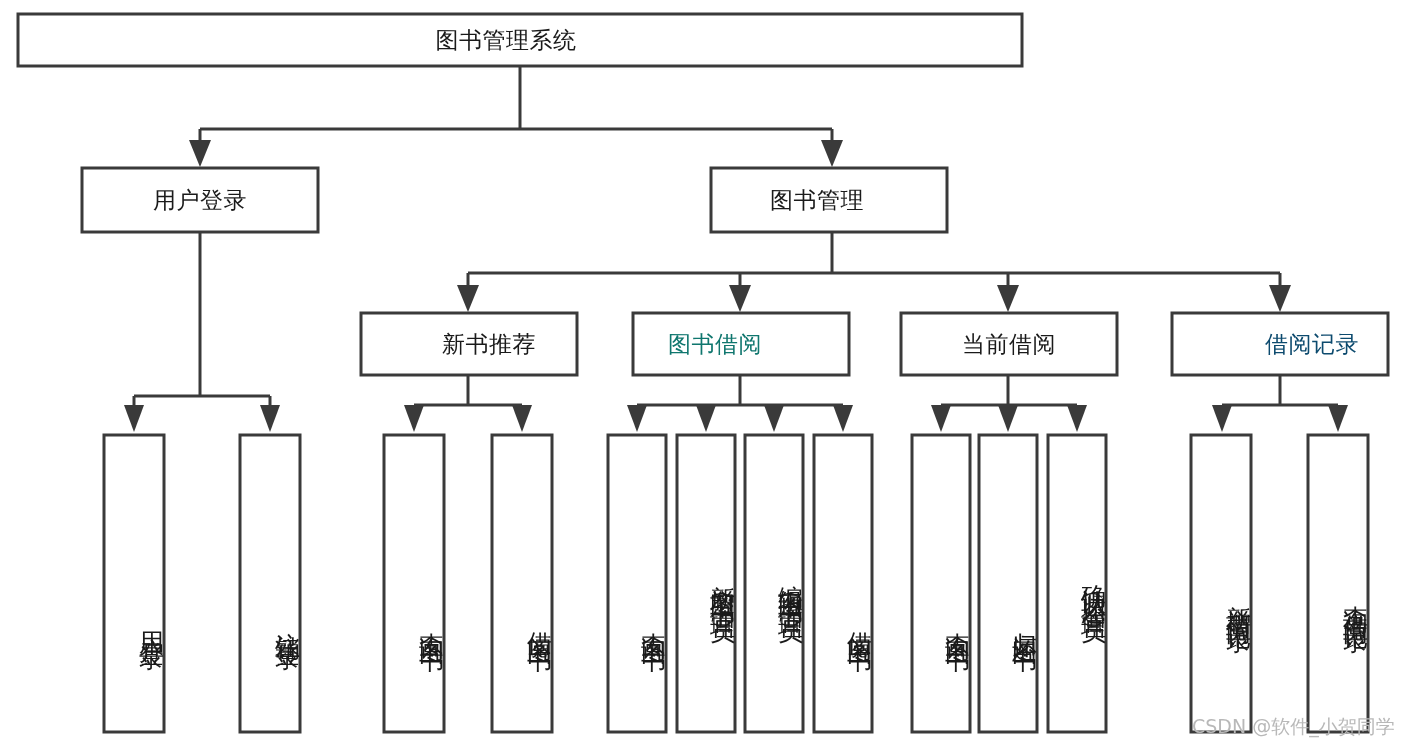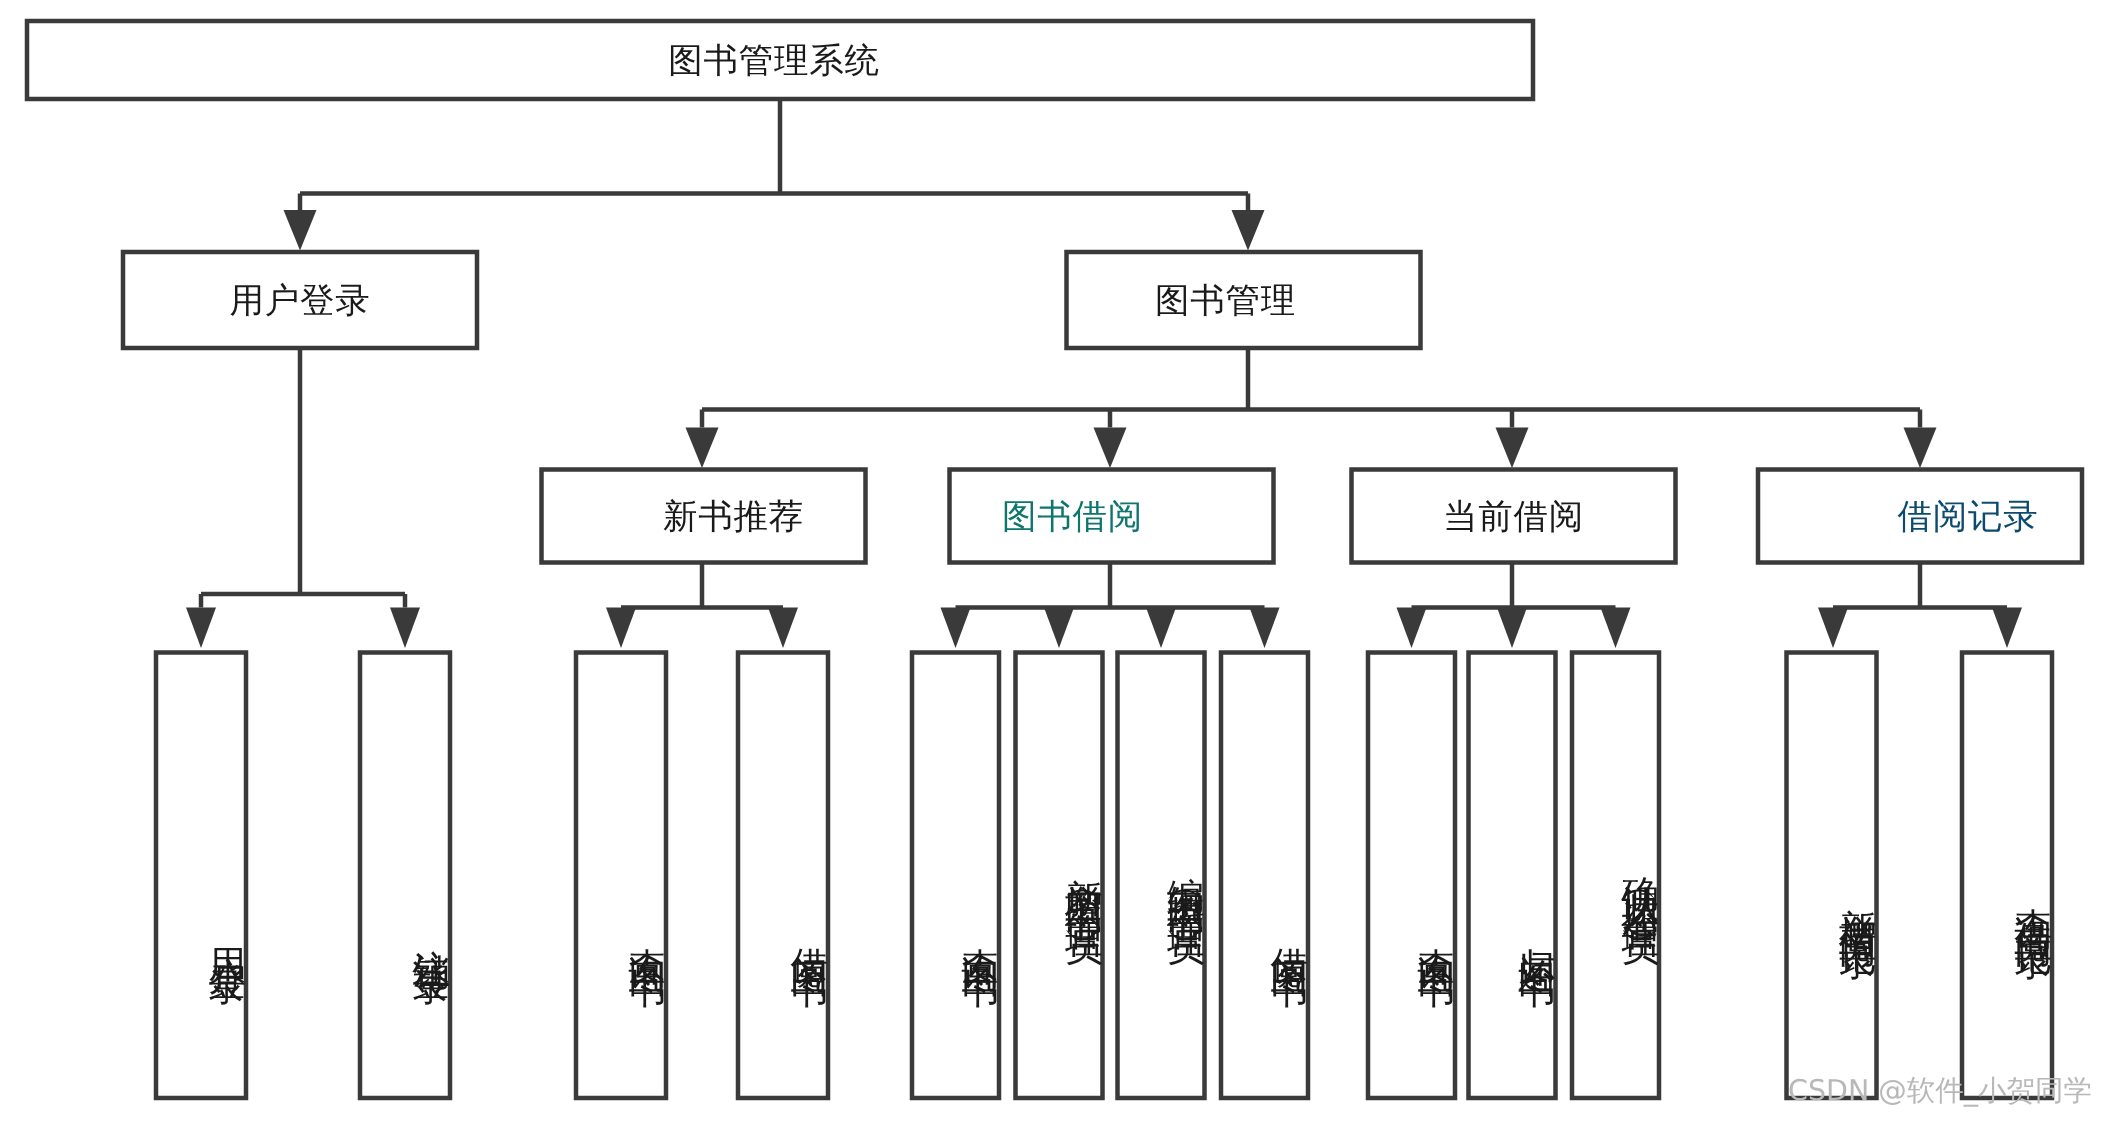--- a/index.html
+++ b/index.html
@@ -165,21 +165,21 @@
 
       <rect class="node-box" x="912" y="435" width="58" height="297" fill="#ffffff" stroke="#3a3a3a"></rect>
       <rect class="node-box" x="979" y="435" width="58" height="297" fill="#ffffff" stroke="#3a3a3a"></rect>
       <rect class="node-box" x="1048" y="435" width="58" height="297" fill="#ffffff" stroke="#3a3a3a"></rect>
 
       <rect class="node-box" x="1191" y="435" width="60" height="297" fill="#ffffff" stroke="#3a3a3a"></rect>
       <rect class="node-box" x="1308" y="435" width="60" height="297" fill="#ffffff" stroke="#3a3a3a"></rect>
     </g>
   </svg>
 
-  <div class="label label-h" style="left: 14px; top: 14px; width: 1004px; height: 52px; color: rgb(26, 26, 26);">图书管理系统</div>
+  <div class="label label-h" style="left: 4px; top: 14px; width: 1004px; height: 52px; color: rgb(26, 26, 26);">图书管理系统</div>
 
   <div class="label label-h" style="left: 82px; top: 168px; width: 236px; height: 64px; color: rgb(26, 26, 26);">用户登录</div>
 
   <div class="label label-h" style="left: 711px; top: 168px; width: 212px; height: 64px; color: rgb(26, 26, 26);">图书管理</div>
 
   <div class="label label-h" style="left: 361px; top: 313px; width: 256px; height: 62px; color: rgb(26, 26, 26);">新书推荐</div>
 
   <div class="label label-h" style="left: 611px; top: 313px; width: 208px; height: 62px; color: #0f766e;">图书借阅</div>
 
   <div class="label label-h" style="left: 901px; top: 313px; width: 216px; height: 62px; color: rgb(26, 26, 26); text-align: center;">当前借阅</div>

